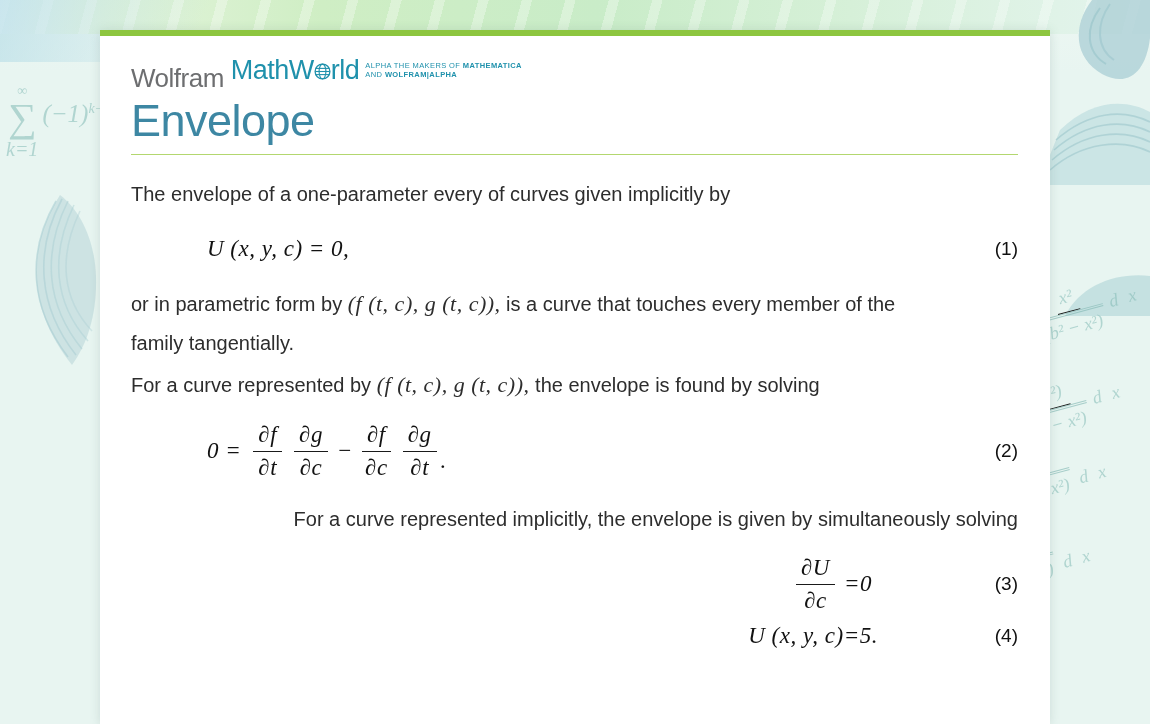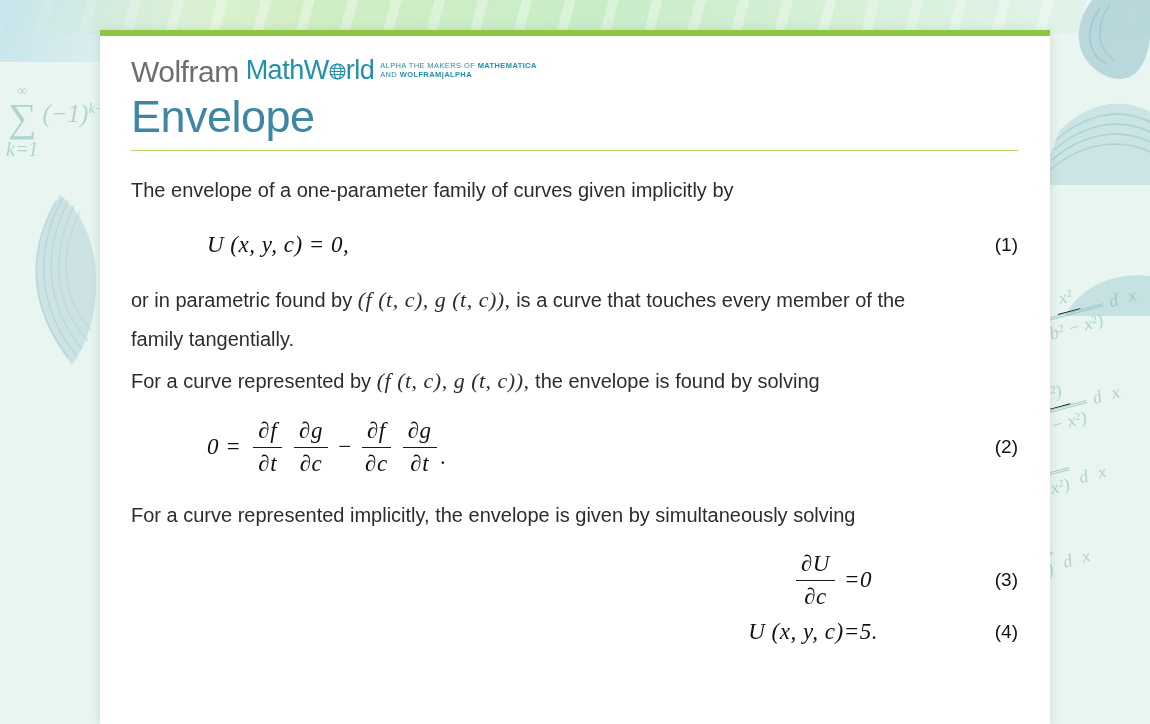--- a/index.html
+++ b/index.html
@@ -62,40 +62,40 @@
   .card{
     position:absolute;left:100px;top:30px;width:950px;height:694px;
     background:#ffffff;
     box-shadow:0 1px 10px rgba(70,110,100,0.18);
     z-index:5;
   }
   .card-bar{height:6px;background:var(--card-top-bar);}
   .card-inner{padding:21px 32px 0 31px;}
   
   .logo-row{display:flex;align-items:flex-start;line-height:1;}
-  .logo-wolfram{font-size:30px;color:var(--logo-gray);letter-spacing:-0.5px;}
+  .logo-wolfram{font-size:26px;color:var(--logo-gray);letter-spacing:-0.5px;margin-top:8px;}
   .logo-mathworld{font-size:27px;color:var(--logo-teal);margin-left:7px;letter-spacing:-0.5px;display:inline-flex;align-items:center;}
   .globe{display:inline-block;margin:2px 0 0 0;}
   .logo-tagline{display:flex;flex-direction:column;margin-left:6px;margin-top:4px;
     font-size:7.5px;color:var(--logo-teal);letter-spacing:0.4px;line-height:1.25;}
   .logo-tagline b{font-weight:bold;}
   
   .page-title{
     font-size:45px;font-weight:400;color:var(--title);
     letter-spacing:-0.5px;margin-top:7px;line-height:1.0;
   }
   .title-rule{height:1px;background:var(--rule-green);margin-top:11px;}
   
   .body-text{
     font-size:20px;color:var(--body-text);line-height:39px;
   }
   .p1{margin-top:20px;}
   .p2{margin-top:13px;}
   .p3{margin-top:2px;}
-  .p4{margin-top:17px;}
+  .p4{margin-top:17px;text-align:right;}
   .imath{
     font-family:"Liberation Serif",serif;font-style:italic;
     font-size:22px;letter-spacing:0.5px;
   }
   
   .eq-row{display:flex;align-items:center;}
   .eq-row .eq-content{flex:1;}
   .eq-num{
     width:42px;text-align:right;font-size:19px;color:#111;
     font-family:"Liberation Sans",sans-serif;flex:none;
@@ -209,28 +209,28 @@
         </span>
       <span class="logo-tagline">
         <span><span>ALPHA THE MAKERS OF </span><b>MATHEMATICA</b></span>
         <span><span>AND </span><b>WOLFRAM|ALPHA</b></span>
       </span>
     </div>
 
     <h1 class="page-title">Envelope</h1>
     <div class="title-rule"></div>
 
-    <p class="body-text p1">The envelope of a one-parameter family of curves given implicitly by</p>
+    <p class="body-text p1">The envelope of a one-parameter every of curves given implicitly by</p>
 
     <div class="eq-row eq1">
       <div class="eq-content"><span class="math">U (x, y, c) = 0,</span></div>
       <div class="eq-num">(1)</div>
     </div>
 
-    <p class="body-text p2"><span>or in parametric found by </span><span class="imath">(f (t, c), g (t, c)),</span><span> is a curve that touches every member of the</span><br><span>family tangentially.</span></p>
+    <p class="body-text p2"><span>or in parametric form by </span><span class="imath">(f (t, c), g (t, c)),</span><span> is a curve that touches every member of the</span><br><span>family tangentially.</span></p>
 
     <p class="body-text p3"><span>For a curve represented by </span><span class="imath">(f (t, c), g (t, c)),</span><span> the envelope is found by solving</span></p>
 
     <div class="eq-row eq2">
       <div class="eq-content math">
         <span>0 =</span>
         <span class="frac">
             <span class="num">∂f</span>
             <span class="den">∂t</span>
           </span>

